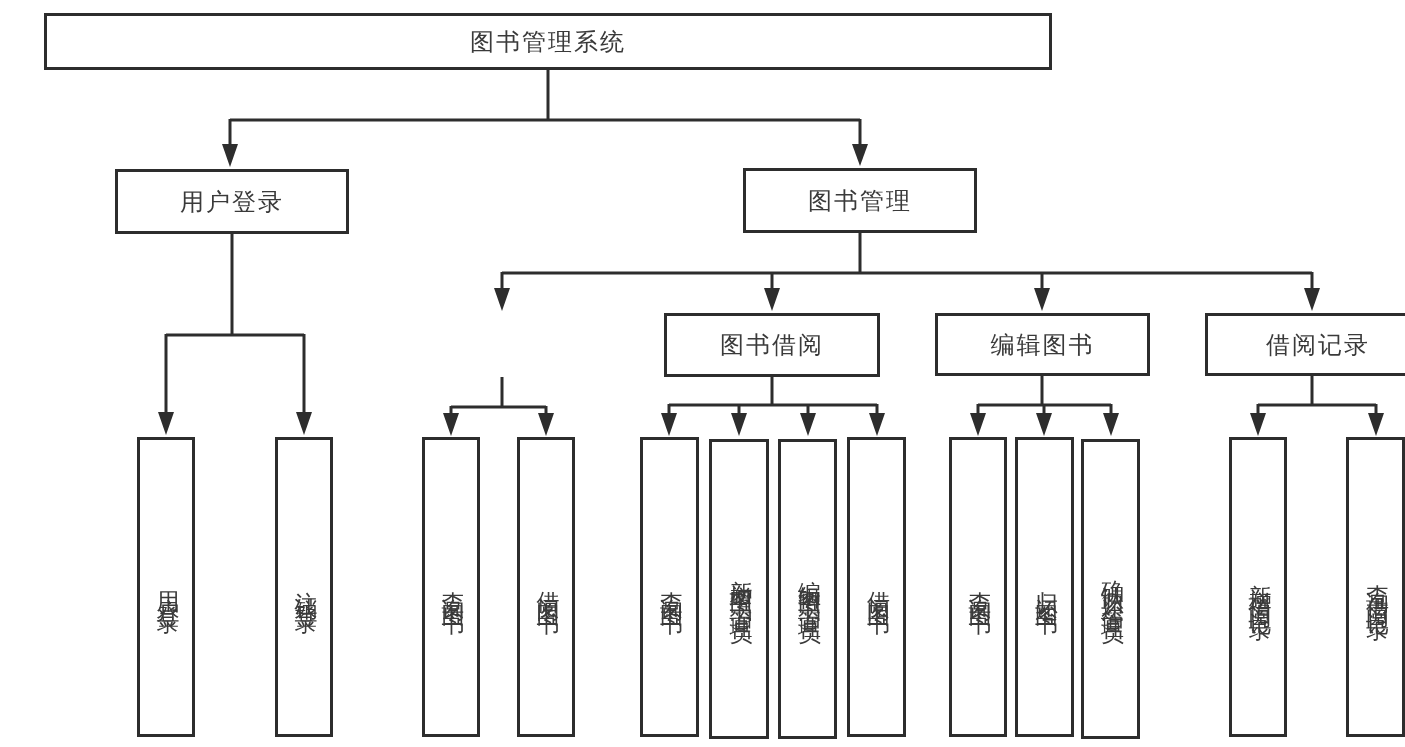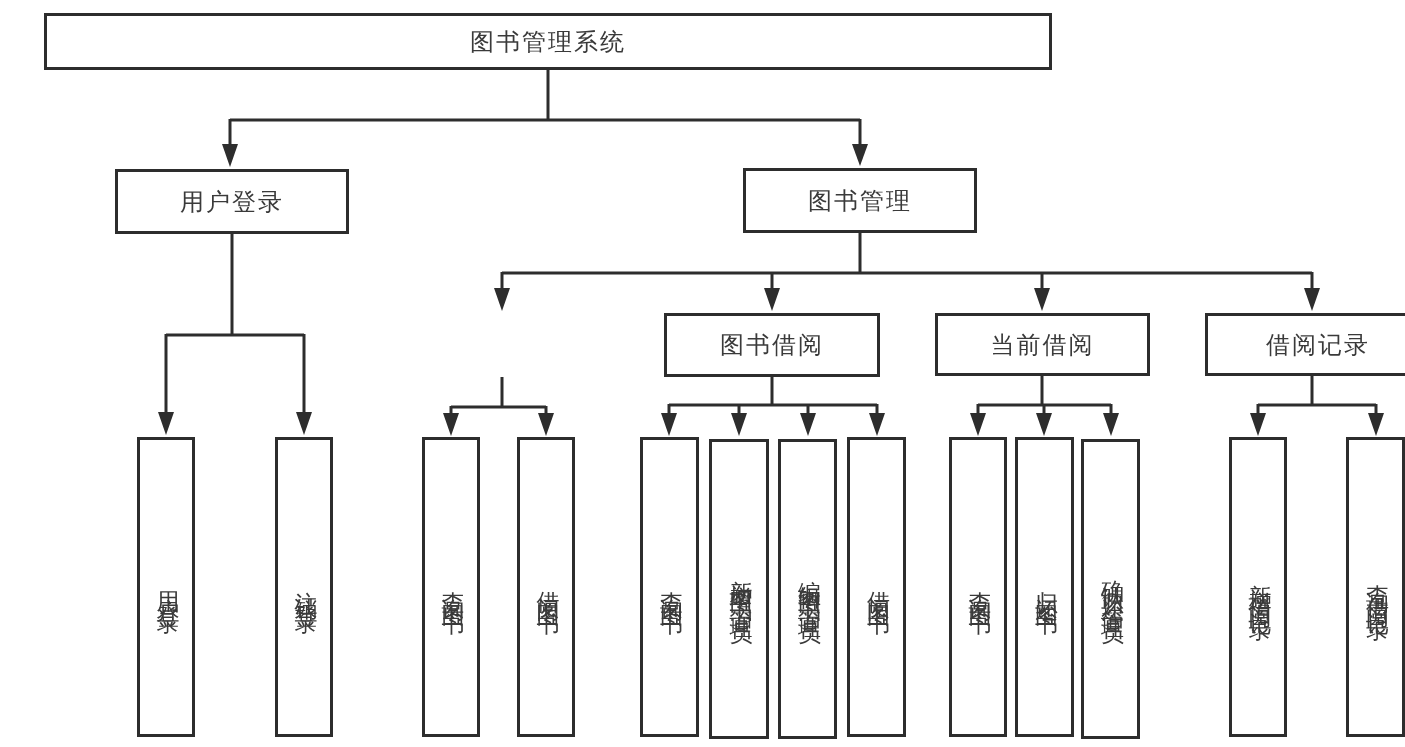--- a/index.html
+++ b/index.html
@@ -103,21 +103,21 @@
       <polygon points="1336,413 1352,413 1344,436"></polygon>
     </g>
   </svg>
 
   <div class="node" style="left:12px;top:13px;width:1008px;height:57px;">图书管理系统</div>
 
   <div class="node" style="left:83px;top:169px;width:234px;height:65px;">用户登录</div>
   <div class="node" style="left:711px;top:168px;width:234px;height:65px;text-align:center;">图书管理</div>
 
   <div class="node" style="left:632px;top:313px;width:216px;height:64px;text-align:right;">图书借阅</div>
-  <div class="node" style="left:903px;top:313px;width:215px;height:63px;">当前借阅</div>
+  <div class="node" style="left:903px;top:313px;width:215px;height:63px;">编辑图书</div>
   <div class="node" style="left:1173px;top:313px;width:214px;height:63px;padding-left:12px;">借阅记录</div>
 
   <div class="leaf" style="left:105px;top:437px;width:58px;height:300px;">用户登录</div>
   <div class="leaf" style="left:243px;top:437px;width:58px;height:300px;">注销登录</div>
 
   <div class="leaf" style="left:390px;top:437px;width:58px;height:300px;">查询图书</div>
   <div class="leaf" style="left:485px;top:437px;width:58px;height:300px;">借阅图书</div>
 
   <div class="leaf" style="left:608px;top:437px;width:59px;height:300px;">查询图书</div>
   <div class="leaf" style="left:677px;top:439px;width:60px;height:300px;letter-spacing:6px;">新增图书（管理员）</div>

